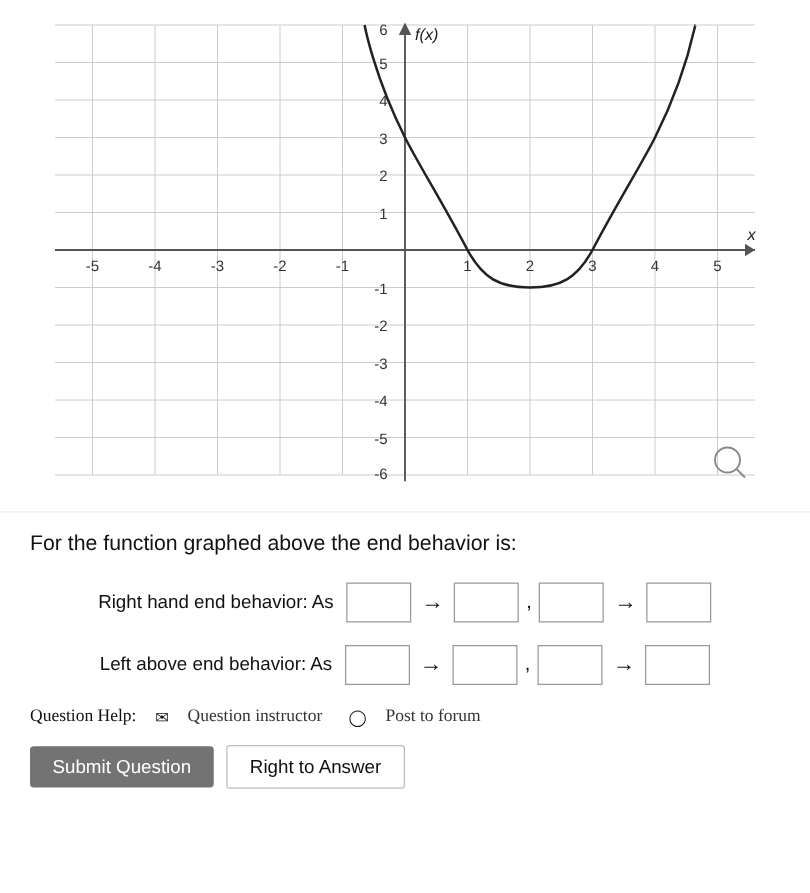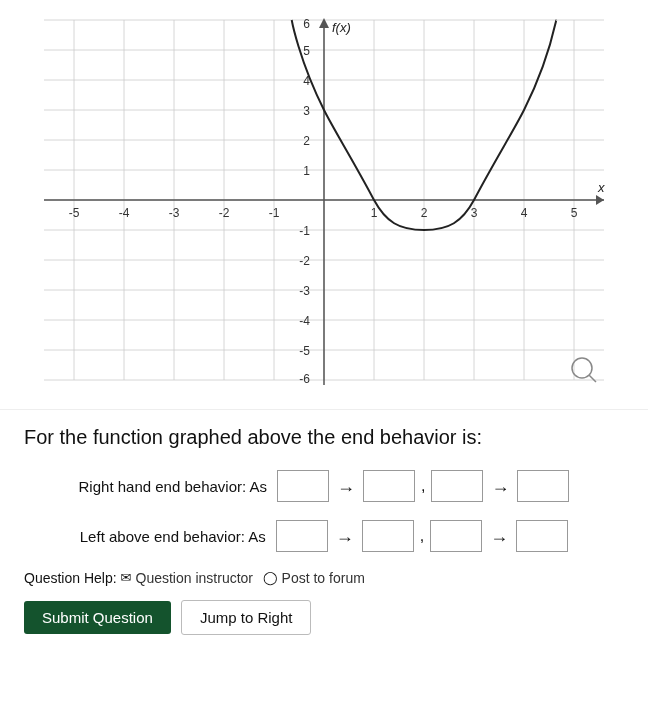--- a/index.html
+++ b/index.html
@@ -34,21 +34,21 @@
       height: 390px;
       position: relative;
     }
 
     
     .content-area {
       padding: 12px 24px 16px 24px;
     }
 
     .problem-text {
-      font-size: 20px;
+      font-size: 17px;
       margin-bottom: 18px;
       line-height: 1.5;
     }
 
     .behavior-row {
       display: flex;
       align-items: center;
       margin-bottom: 18px;
       font-size: 15px;
       gap: 6px;
@@ -77,40 +77,41 @@
     }
 
     .comma-symbol {
       font-size: 16px;
     }
 
     .question-help {
       font-size: 14px;
       margin-bottom: 14px;
       display: flex;
-      gap: 4px;
+      gap: 15px;
+      font-family: Liberation Serif, serif;
     }
 
     .help-link {
       color: #333;
       text-decoration: none;
       display: flex;
       align-items: center;
       gap: 4px;
       cursor: pointer;
     }
 
     .button-row {
       display: flex;
       gap: 10px;
       align-items: center;
     }
 
     .btn-submit {
-      background: #14532d;
+      background: #737373;
       color: #fff;
       border: none;
       padding: 8px 18px;
       font-size: 15px;
       cursor: pointer;
       border-radius: 3px;
     }
 
     .btn-jump {
       background: #fff;
@@ -276,17 +277,17 @@
         <span>Question instructor</span>
       </a>
       <span style="font-size:13px; margin-left:6px;">◯</span>
       <a class="help-link" href="#">
         <span>Post to forum</span>
       </a>
     </div>
 
     <div class="button-row">
       <button class="btn-submit">Submit Question</button>
-      <button class="btn-jump">Jump to Right</button>
+      <button class="btn-jump">Right to Answer</button>
     </div>
 
   </div>
 </div>
 
 </body></html>

